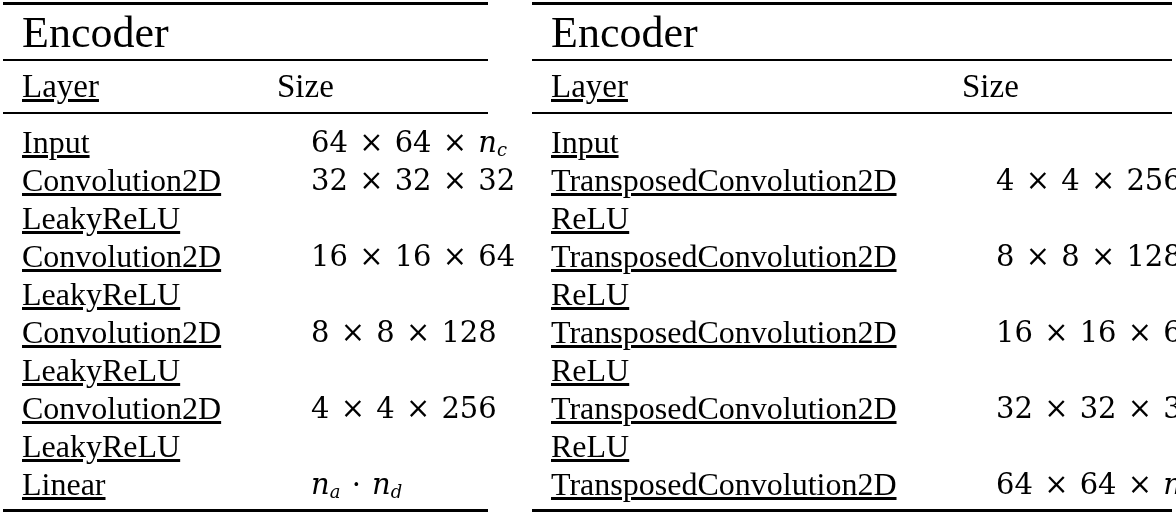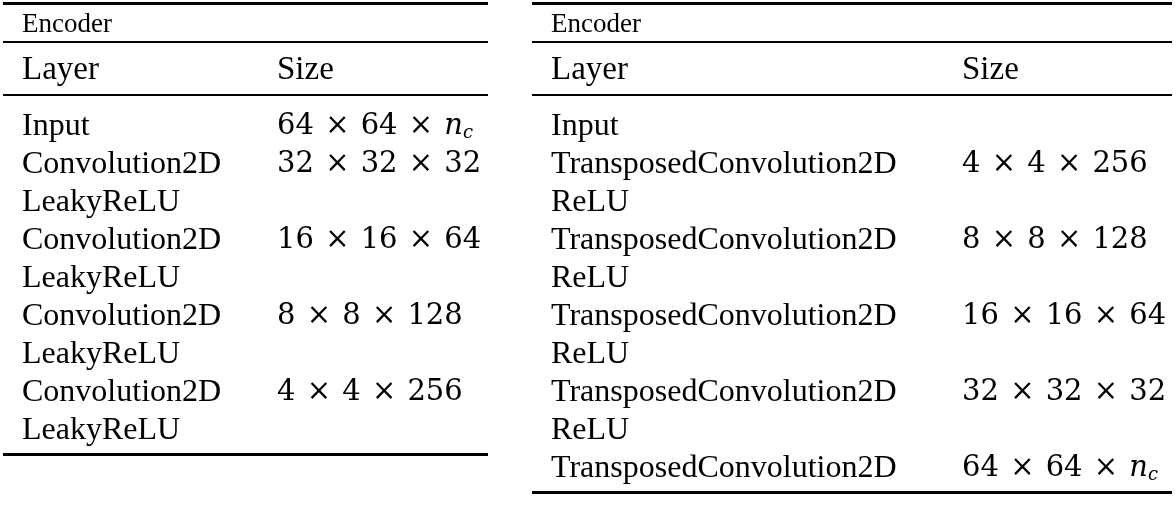--- a/index.html
+++ b/index.html
@@ -19,26 +19,26 @@
   .arch-table {
     position: absolute;
     top: 2px;
     border-top: 3px solid #000;
     border-bottom: 3px solid #000;
   }
   #encoder-table { left: 3px;   width: 485px; }
   #decoder-table { left: 532px; width: 640px; }
 
   .table-title-row {
-    height: 38px;
+    height: 56px;
     border-bottom: 2px solid #000;
     display: flex;
     align-items: center;
     padding-left: 19px;
-    font-size: 27px;
+    font-size: 44px;
     box-sizing: border-box;
   }
 
   .table-colheader-row {
     height: 53px;
     border-bottom: 2px solid #000;
     display: grid;
     align-items: center;
     font-size: 33px;
     box-sizing: border-box;
@@ -56,27 +56,29 @@
   .table-row {
     height: 38px;
     display: grid;
     align-items: center;
     font-size: 32px;
   }
 
   .layer-cell {
     padding-left: 19px;
     white-space: nowrap;
+    text-decoration: underline;
   }
 
   .size-cell {
     font-family: "DejaVu Serif", serif;
     font-size: 29px;
     white-space: nowrap;
     line-height: 1;
+    margin-left: 34px;
   }
 
   .mtimes, .mdot { margin: 0 2px; }
 
   .mvar {
     font-style: italic;
   }
   .msub {
     font-style: italic;
     font-size: 0.62em;
@@ -125,20 +127,24 @@
         <span class="size-cell"></span>
       </div>
       <div class="table-row">
         <span class="layer-cell">Convolution2D</span>
         <span class="size-cell"><span class="mnum">4</span> <span class="mtimes">×</span> <span class="mnum">4</span> <span class="mtimes">×</span> <span class="mnum">256</span></span>
       </div>
       <div class="table-row">
         <span class="layer-cell">LeakyReLU</span>
         <span class="size-cell"></span>
       </div>
+      <div class="table-row">
+        <span class="layer-cell">Linear</span>
+        <span class="size-cell"><span class="mvar">n</span><sub class="msub">a</sub> <span class="mdot">·</span> <span class="mvar">n</span><sub class="msub">d</sub></span>
+      </div>
     </div>
 </div>
 
 <div class="arch-table" id="decoder-table">
   <div class="table-title-row">
     <span>Encoder</span>
   </div>
   <div class="table-colheader-row">
     <span class="layer-cell">Layer</span>
     <span>Size</span>

